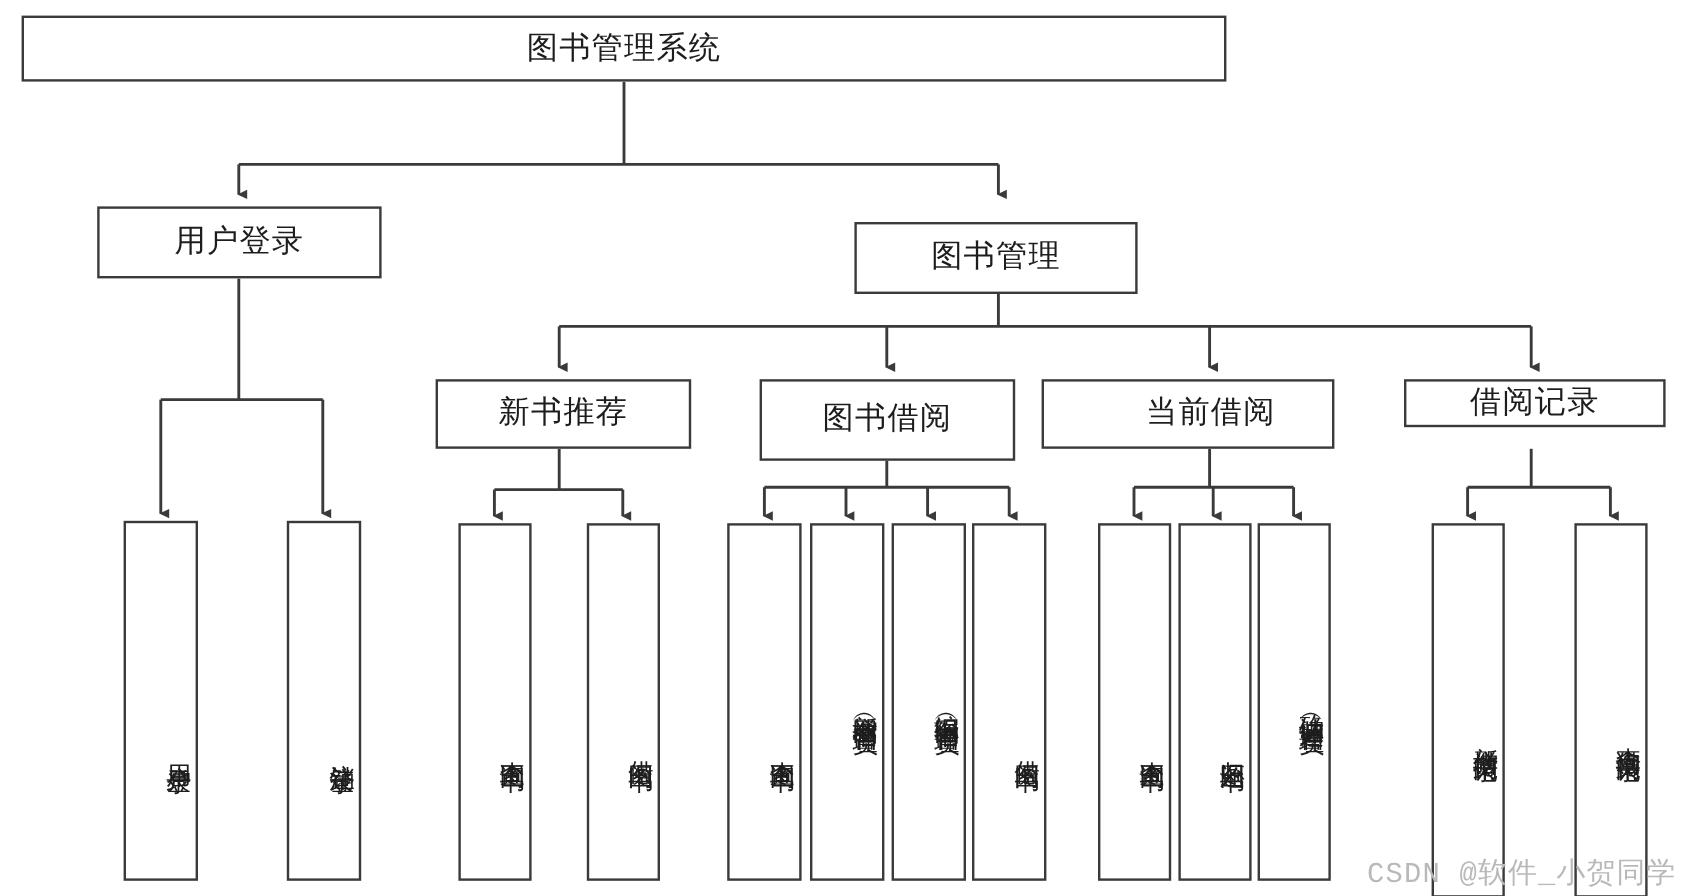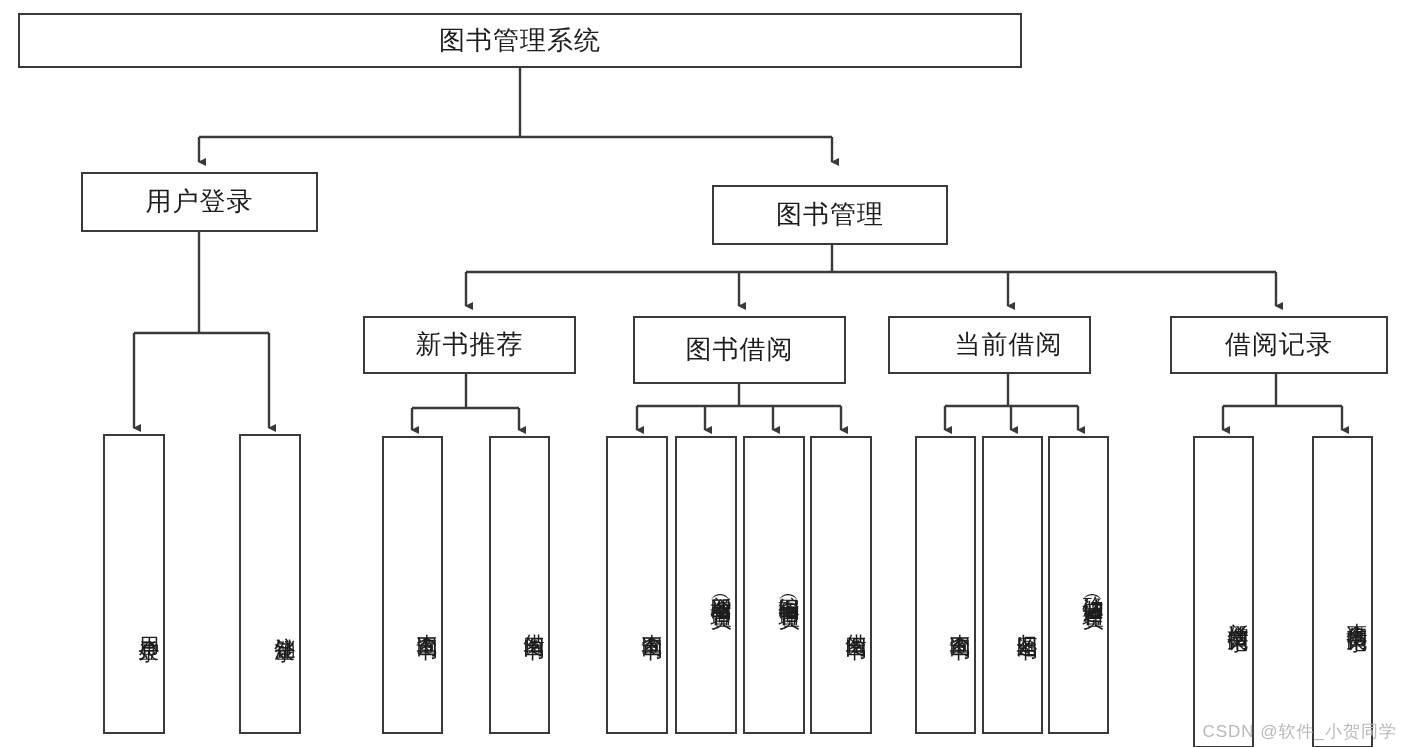--- a/index.html
+++ b/index.html
@@ -52,25 +52,25 @@
     left: 0;
     top: 0;
     width: 1405px;
     height: 747px;
     pointer-events: none;
   }
   .watermark {
     position: absolute;
     right: 8px;
     bottom: 4px;
-    font-size: 17px;
+    font-size: 24px;
     color: #b9b9b9;
     letter-spacing: 1px;
     white-space: nowrap;
-    font-family: Liberation Sans, sans-serif;
+    font-family: Liberation Mono, monospace;
   }
 </style>
 </head>
 <body>
 
 <div id="canvas">
 
   <svg id="edges" viewBox="0 0 1405 747">
     <defs>
       <marker id="arrow" markerWidth="9" markerHeight="9" refX="4.5" refY="7.4" orient="auto" markerUnits="userSpaceOnUse">
@@ -131,24 +131,24 @@
   <div class="node h" style="left:712px; top:172px; width:236px; height:60px;margin-top:13px;">
     <span>图书管理</span>
   </div>
 
   <div class="node h" style="left:363px; top:316px; width:213px; height:58px;">
     <span>新书推荐</span>
   </div>
   <div class="node h" style="left:633px; top:316px; width:213px; height:68px;">
     <span>图书借阅</span>
   </div>
-  <div class="node h" style="left:888px; top:316px; width:203px; height:58px;padding-left:38px;">
+  <div class="node h" style="left:868px; top:316px; width:244px; height:58px;padding-left:38px;">
     <span>当前借阅</span>
   </div>
-  <div class="node h" style="left:1170px; top:316px; width:218px; height:58px;">
+  <div class="node h" style="left:1170px; top:316px; width:218px; height:40px;">
     <span>借阅记录</span>
   </div>
 
   <div class="node v" style="left:103px; top:434px; width:62px; height:300px; padding-top:80px;">
     <span class="vtext">用户登录</span>
   </div>
   <div class="node v" style="left:239px; top:434px; width:62px; height:300px; padding-top:80px;">
     <span class="vtext">注销登录</span>
   </div>
 

